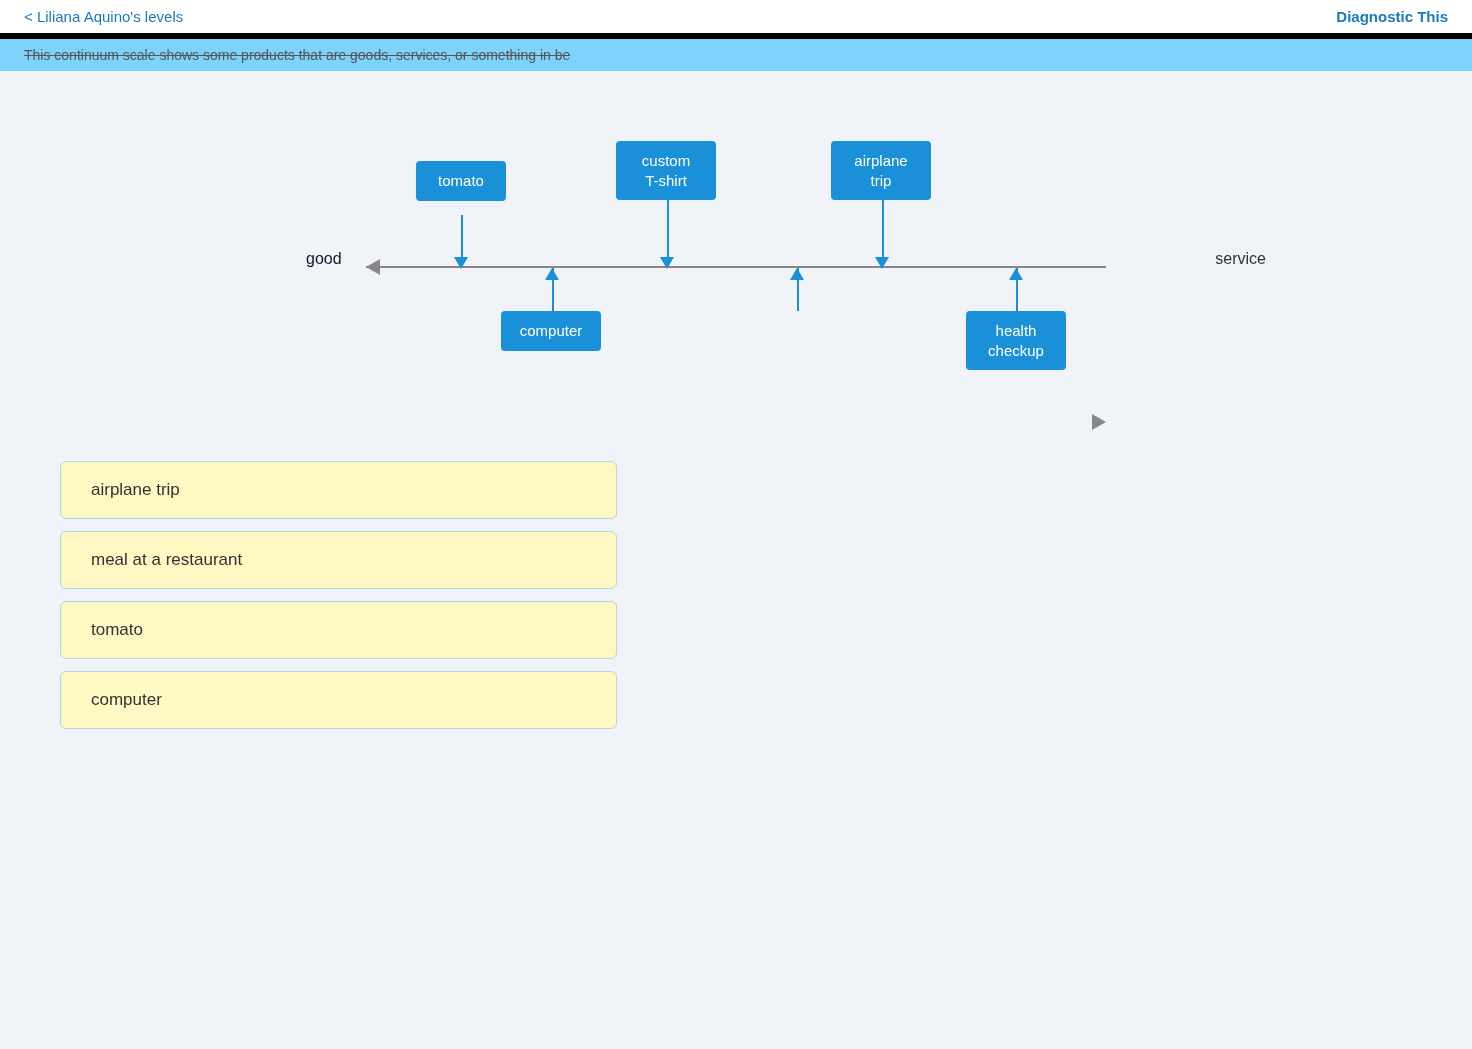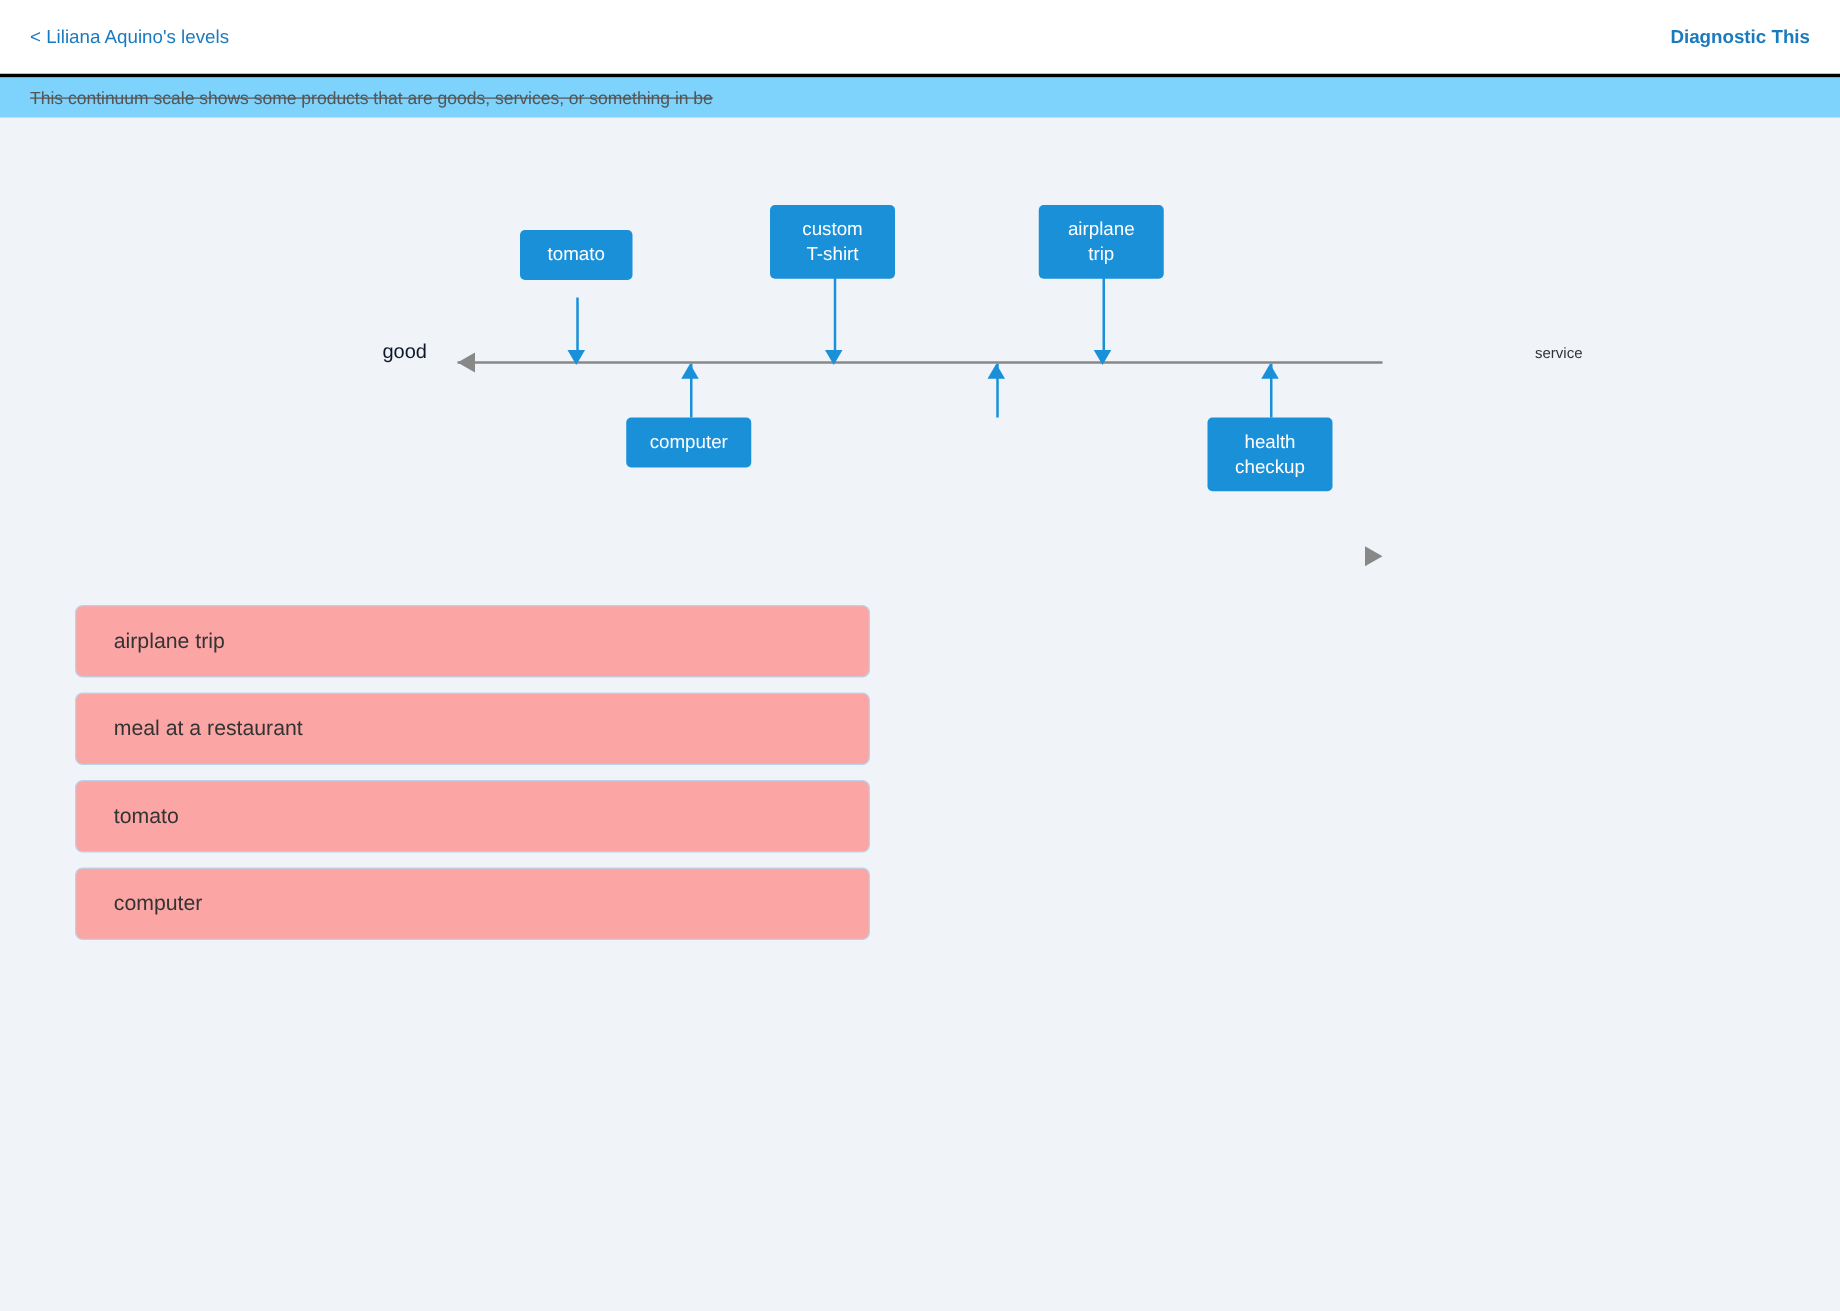--- a/index.html
+++ b/index.html
@@ -9,23 +9,23 @@
       color: #333;
       min-height: 1049px;
       width: 1472px;
       overflow-x: hidden;
     }
 
     .top-bar {
       display: flex;
       justify-content: space-between;
       align-items: center;
-      padding: 21px 24px;
+      padding: 8px 24px;
       background: #fff;
-      border-bottom: 3px solid #000000;
+      border-bottom: 6px solid #000000;
     }
 
     .back-link {
       color: #1a7abf;
       font-size: 15px;
       cursor: pointer;
       display: flex;
       align-items: center;
       gap: 4px;
     }
@@ -98,21 +98,21 @@
       left: 20px;
       font-size: 16px;
       color: #0f172a;
       transform: translateY(-50%);
     }
 
     .label-service {
       position: absolute;
       top: 148px;
       right: -80px;
-      font-size: 12px;
+      font-size: 16px;
       color: #333;
       transform: translateY(-50%);
     }
 
     
     .diagram-box {
       position: absolute;
       background: #1a90d9;
       color: #fff;
       border-radius: 4px;
@@ -154,26 +154,26 @@
     
     .question-text {
       font-size: 19px;
       color: #222;
       margin-bottom: 24px;
       line-height: 1.5;
     }
 
     
     .answer-option {
-      background: #fca5a5;
+      background: #fef9c3;
       border: 1.5px solid #b8d4e8;
       border-radius: 6px;
       padding: 18px 30px;
       margin-bottom: 12px;
-      width: 636px;
+      width: 557px;
       font-size: 17px;
       color: #333;
       cursor: pointer;
       text-align: left;
     }
   </style>
 </head>
 <body>
 
 <div class="top-bar">

